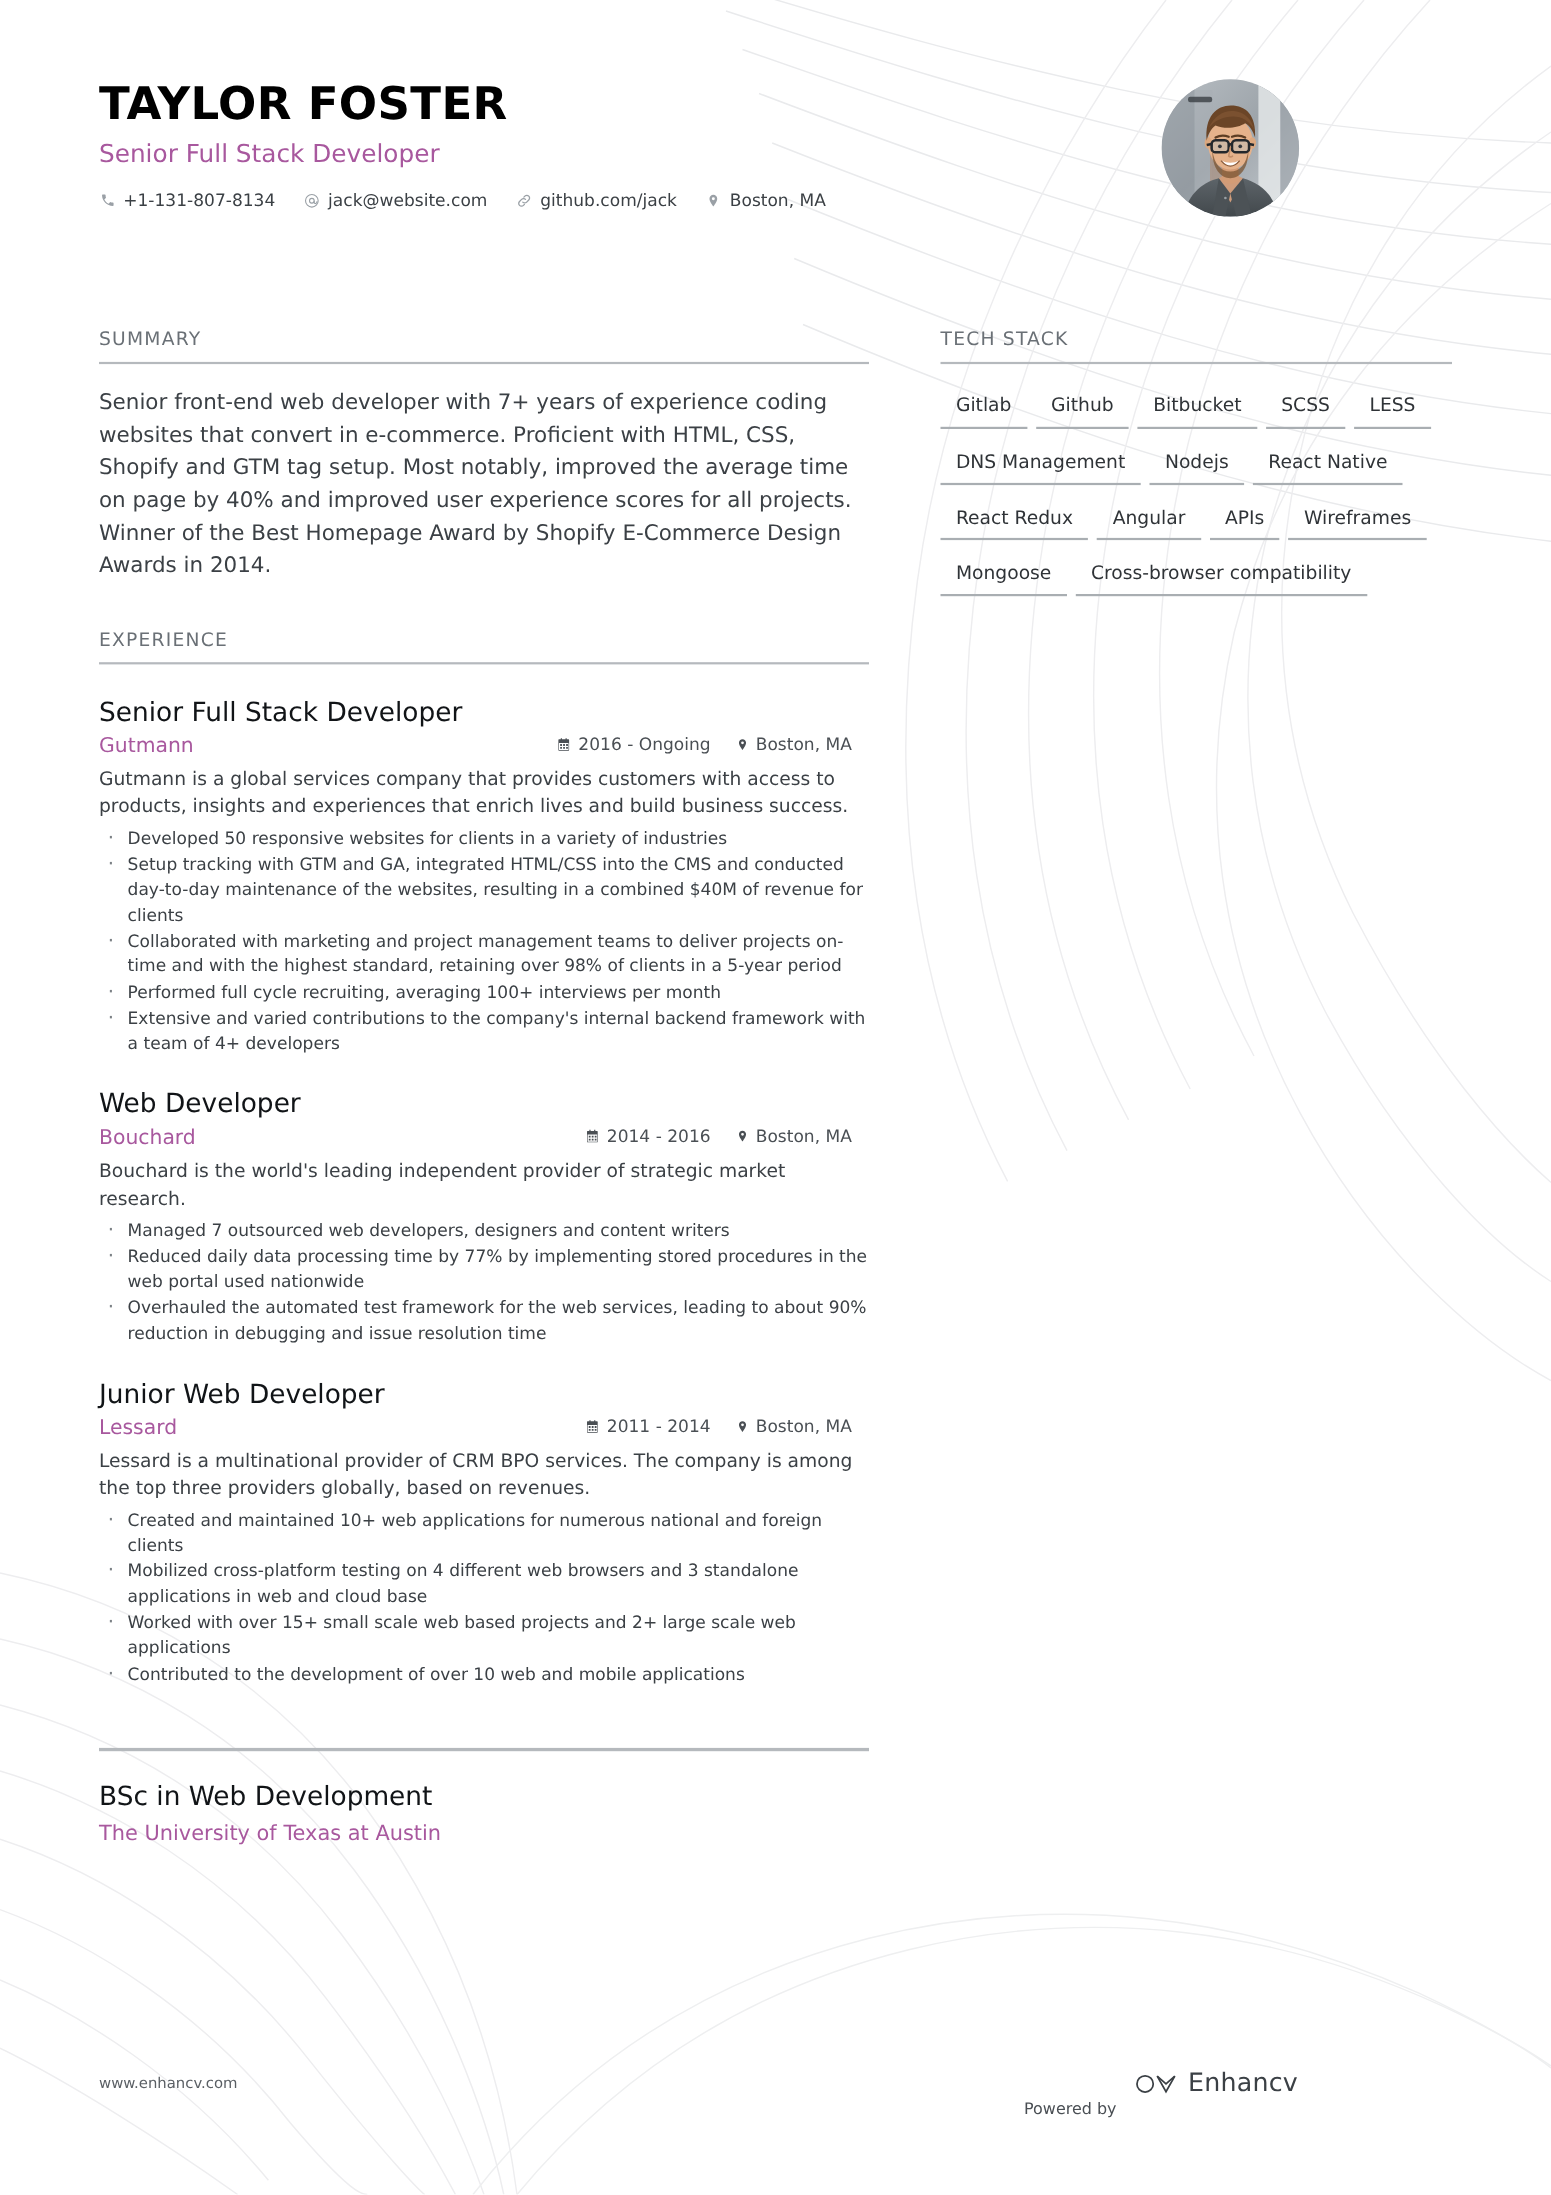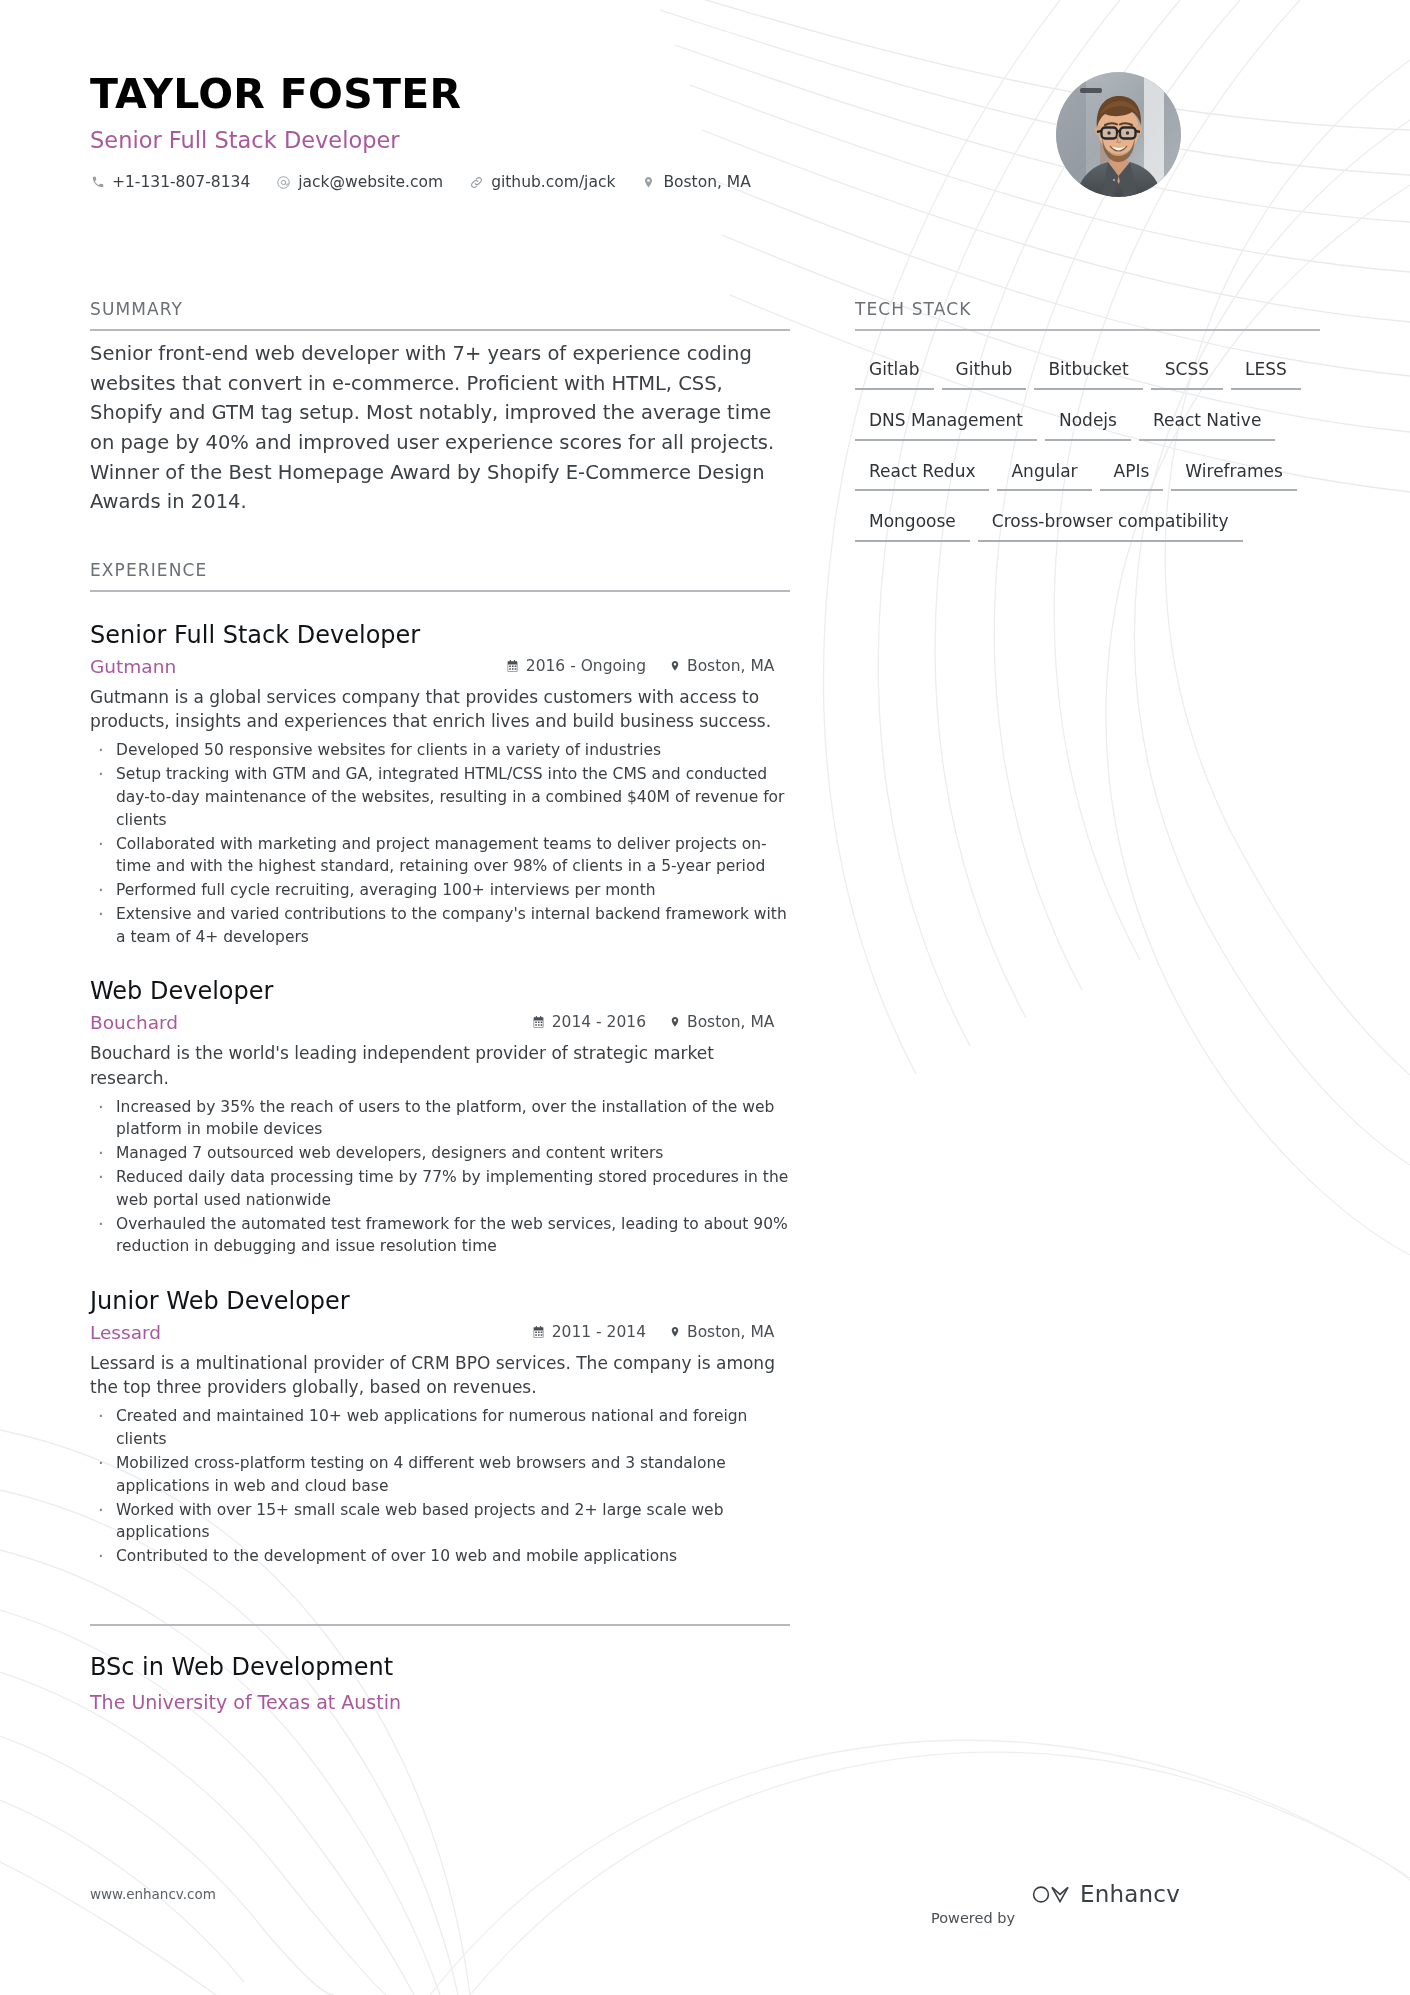--- a/index.html
+++ b/index.html
@@ -123,21 +123,21 @@
   .sect-rule {
     height: 2.5px;
     background: #b5b9bd;
     width: 100%;
   }
   .section { margin-bottom: 0; }
   .section + .section { margin-top: 44px; }
 
   
   .summary-text {
-    margin-top: 8px;
+    margin-top: 20px;
     font-size: 19.5px;
     line-height: 1.52;
     color: #3b4045;
   }
 
   
   .job { margin-top: 28px; }
   .job-title {
     font-size: 24px;
     color: #111417;
@@ -493,21 +493,20 @@
          <span class="mini-ic">
                   <svg width="12" height="14" viewBox="0 0 24 24" fill="currentColor">
                     <path d="M12 2C8.4 2 5.5 4.9 5.5 8.5c0 4.9 6.5 13 6.5 13s6.5-8.1 6.5-13C18.5 4.9 15.6 2 12 2zm0 9a2.5 2.5 0 1 1 0-5 2.5 2.5 0 0 1 0 5z"></path>
                   </svg>
                 </span>
          <span>Boston, MA</span>
        </div>
      </div>
      <div class="job-desc">Bouchard is the world's leading independent provider of strategic market research.</div>
      <ul class="bullets">
-              <li>Increased by 35% the reach of users to the platform, over the installation of the web platform in mobile devices</li>
               <li>Managed 7 outsourced web developers, designers and content writers</li>
               <li>Reduced daily data processing time by 77% by implementing stored procedures in the web portal used nationwide</li>
               <li>Overhauled the automated test framework for the web services, leading to about 90% reduction in debugging and issue resolution time</li>
             </ul>
           </div>
           <div class="job">
             <div class="job-title">Junior Web Developer</div>
      <div class="job-meta">
        <div class="job-company">Lessard</div>
        <div class="job-dates">

